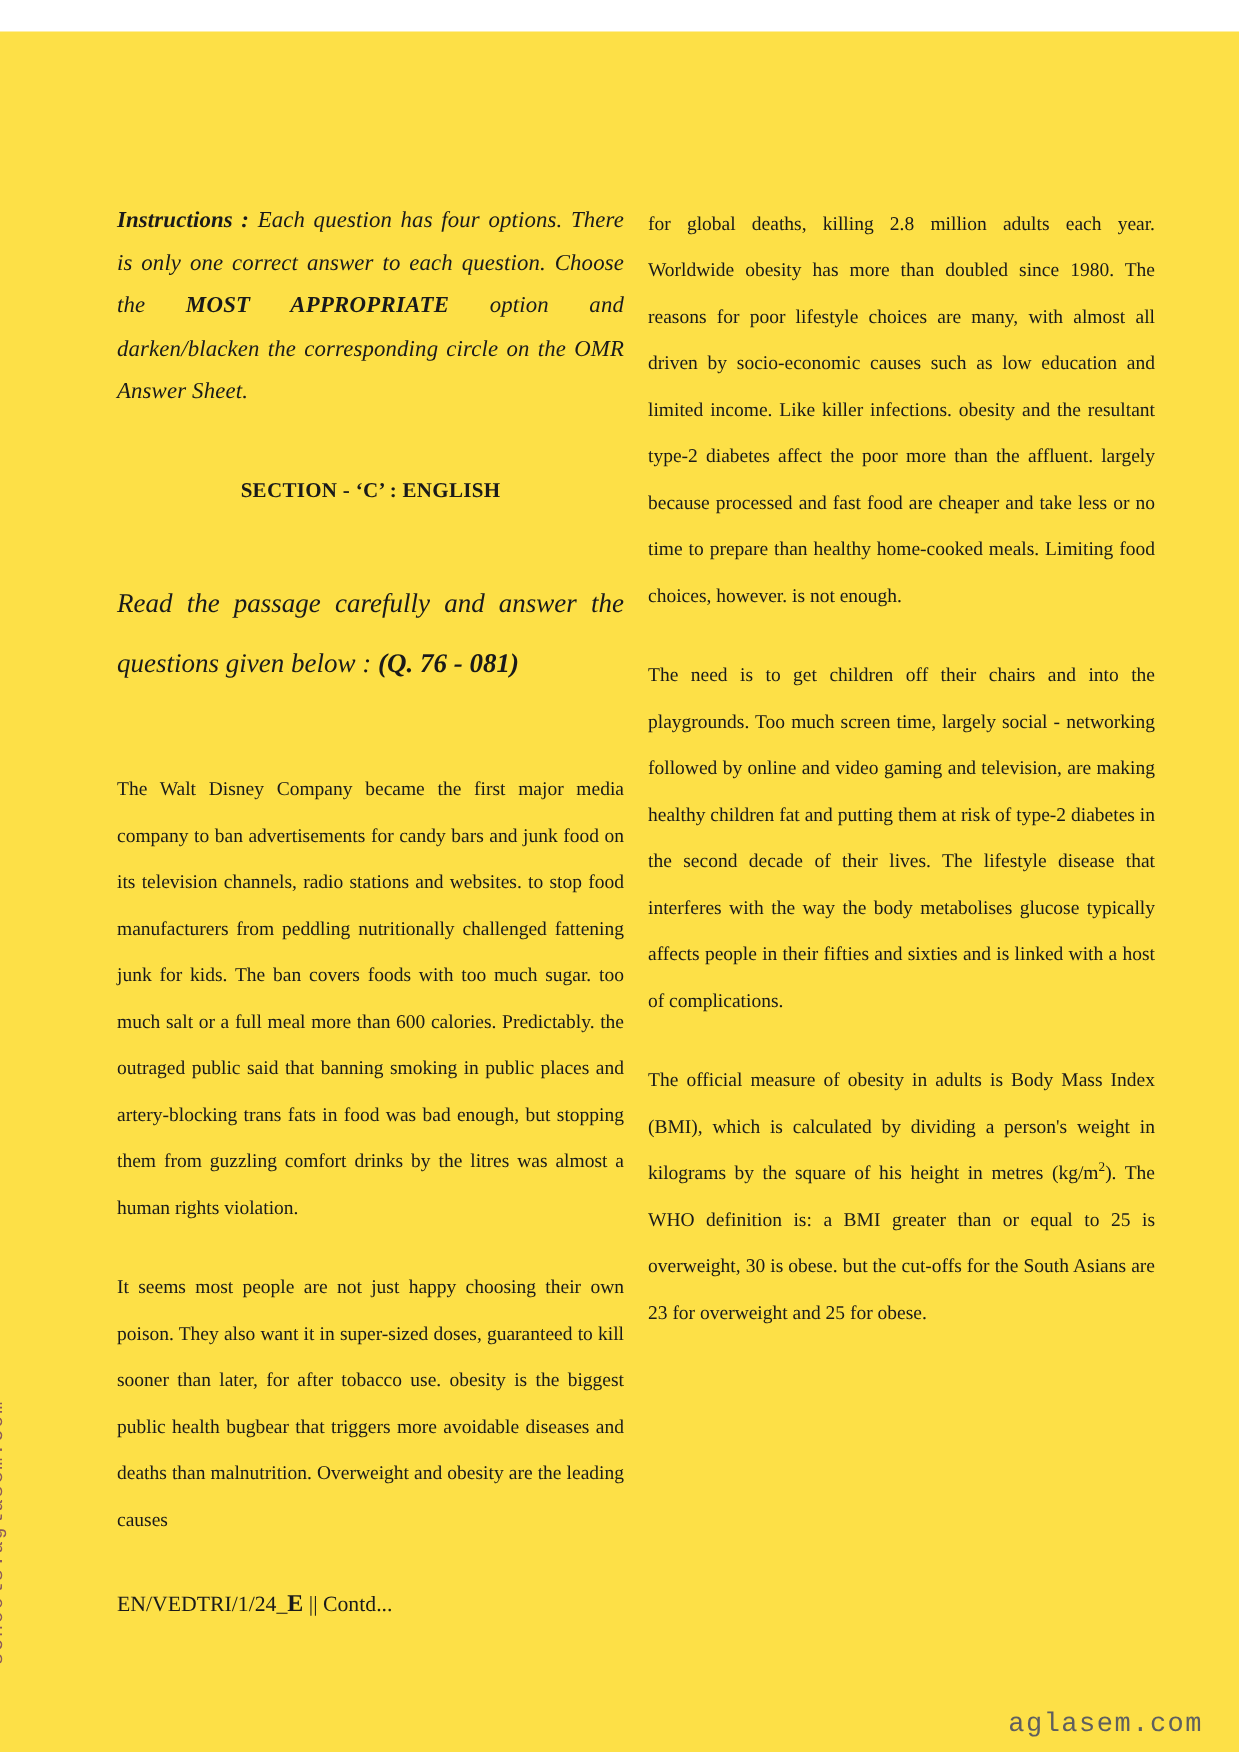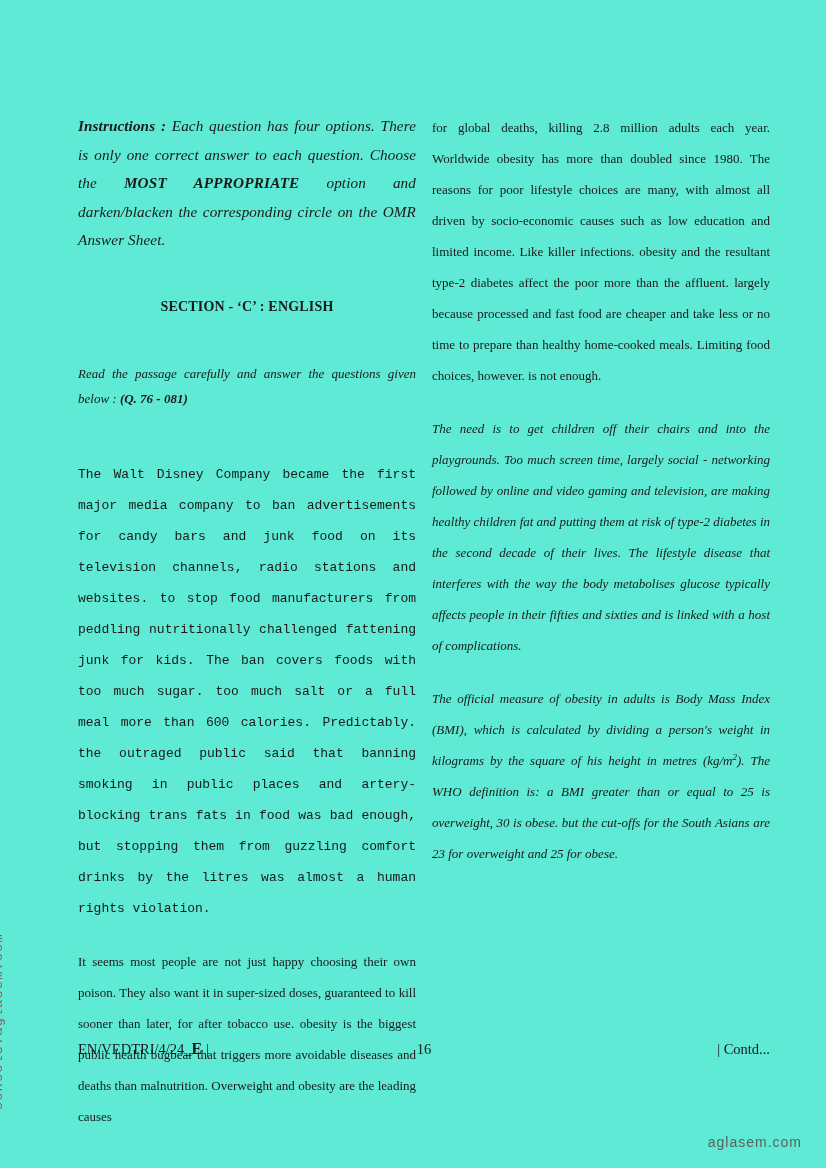--- a/index.html
+++ b/index.html
@@ -14,21 +14,22 @@
     position: relative;
     font-family: "Liberation Serif", serif;
     color: #1a1a1a;
     overflow: hidden;
   }
 
   
   #page {
     position: absolute;
     inset: 0;
-    background: #5eead4;
+    background: #fde047;
+    margin-top: 21px;
   }
 
   
   #columns {
     position: absolute;
     left: 78px;
     top: 112px;
     width: 692px;
     height: 900px;
     display: flex;
@@ -62,51 +63,49 @@
     text-align: center;
     font-weight: bold;
     font-size: 14px;
     letter-spacing: 0.2px;
     margin: 44px 0 0 0;
     font-family: "Liberation Serif", serif;
   }
 
   .read-instruction {
     font-style: italic;
-    font-size: 13px;
-    line-height: 25px;
+    font-size: 18px;
+    line-height: 40px;
     text-align: justify;
     margin: 46px 0 0 0;
   }
   .read-instruction .qrange {
     font-weight: bold;
     font-style: italic;
   }
 
   .passage-para {
     font-size: 13px;
     line-height: 31px;
     text-align: justify;
     text-justify: inter-word;
     margin: 0;
     hyphens: none;
   }
   .left-col .passage-para.first {
     margin-top: 48px;
-    font-family: Liberation Mono, monospace;
   }
   .left-col .passage-para.next {
     margin-top: 22px;
   }
   .right-col .passage-para {
     margin-top: 0;
   }
   .right-col .passage-para + .passage-para {
     margin-top: 22px;
-    font-style: italic;
   }
 
   sup {
     font-size: 0.68em;
     vertical-align: super;
     line-height: 0;
   }
 
   
   #footer {
@@ -144,23 +143,23 @@
     transform: rotate(-90deg);
     font-family: "Liberation Mono", monospace;
     font-size: 13.5px;
     letter-spacing: 1.2px;
     color: #8d5b5b;
     white-space: nowrap;
   }
   #corner-watermark {
     position: absolute;
     right: 24px;
-    bottom: 18px;
-    font-family: Liberation Sans, sans-serif;
-    font-size: 14px;
+    bottom: 8px;
+    font-family: Liberation Mono, monospace;
+    font-size: 18px;
     letter-spacing: 1px;
     color: #5f5f5f;
     white-space: nowrap;
   }
 </style>
 </head>
 <body>
 
 <div id="page">
 
@@ -186,22 +185,21 @@
 
       <p class="passage-para">The need is to get children off their chairs and into the playgrounds. Too much screen time, largely social - networking followed by online and video gaming and television, are making healthy children fat and putting them at risk of type-2 diabetes in the second decade of their lives. The lifestyle disease that interferes with the way the body metabolises glucose typically affects people in their fifties and sixties and is linked with a host of complications.</p>
 
       <p class="passage-para"><span>The official measure of obesity in adults is Body Mass Index (BMI), which is calculated by dividing a person's weight in kilograms by the square of his height in metres (kg/m</span><sup>2</sup><span>). The WHO definition is: a BMI greater than or equal to 25 is overweight, 30 is obese. but the cut-offs for the South Asians are 23 for overweight and 25 for obese.</span></p>
 
     </div>
 
   </div>
 
   <div id="footer">
-    <div class="f-left"><span>EN/VEDTRI/4/24_</span><span class="code-bold">E</span><span> |</span></div>
-    <div class="f-center">16</div>
+    <div class="f-left"><span>EN/VEDTRI/1/24_</span><span class="code-bold">E</span><span> |</span></div>
     <div class="f-right">| Contd...</div>
   </div>
 
   <div id="side-watermark">schools.aglasem.com</div>
 
   <div id="corner-watermark">aglasem.com</div>
 
 </div>
 
 </body></html>

